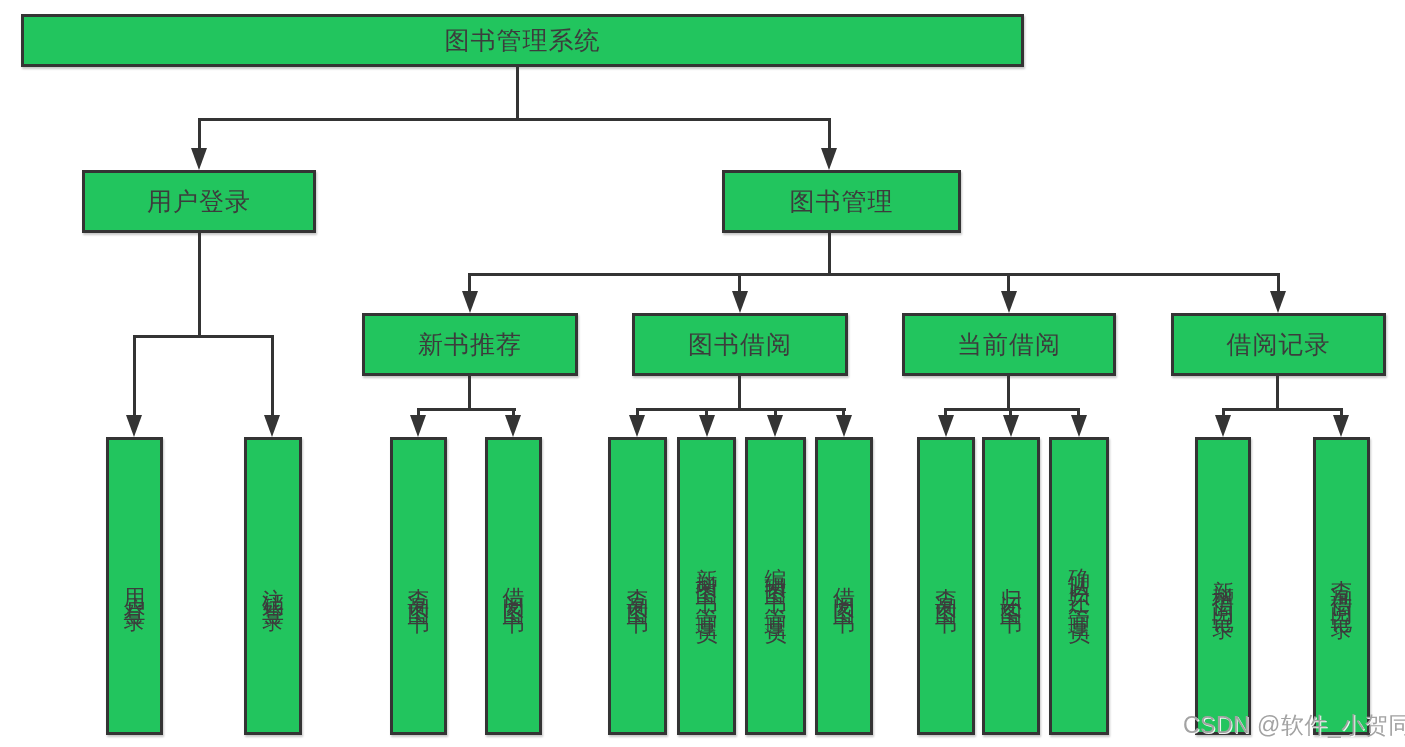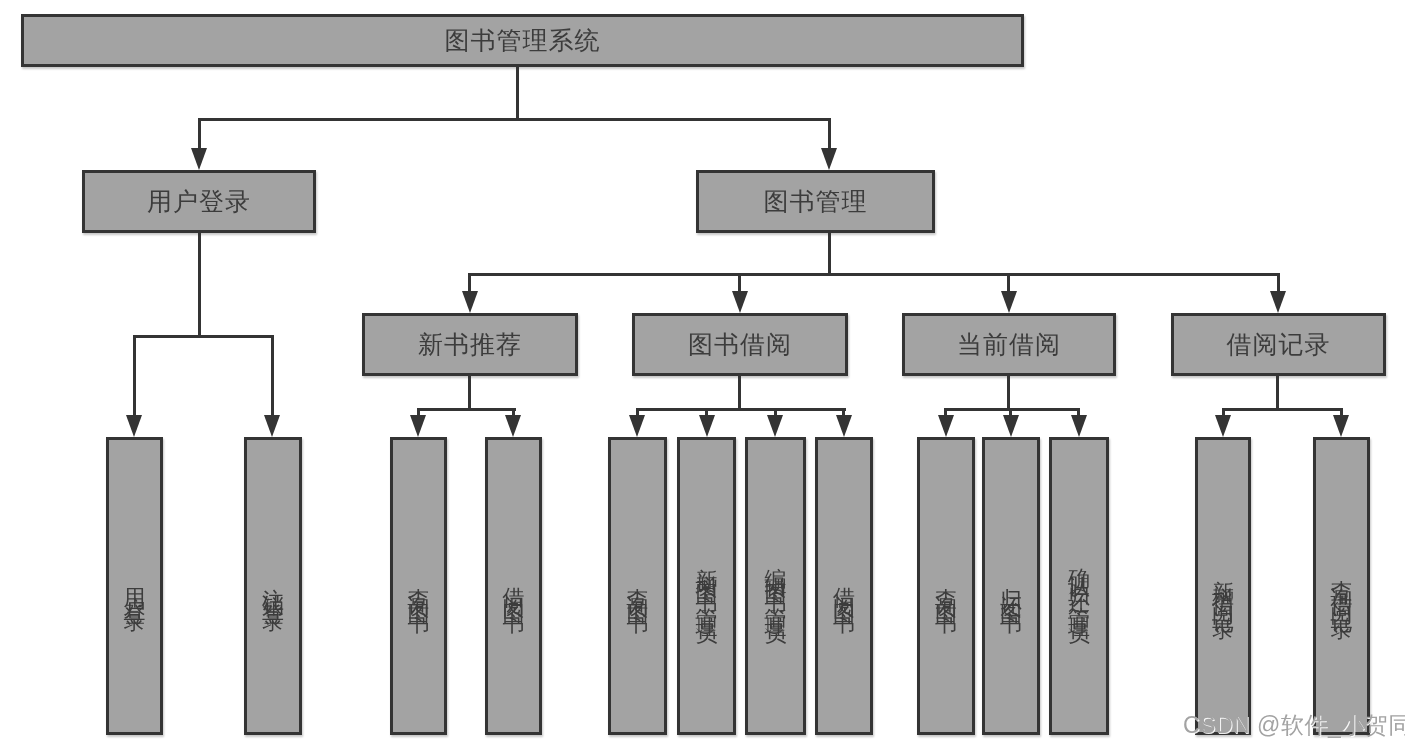--- a/index.html
+++ b/index.html
@@ -7,21 +7,21 @@
     --text:#3c3c3c;
     --bg:#ffffff;
     --wm:#a3a3a3;
   }
   html,body{margin:0;padding:0;background:var(--bg);}
   body{font-family:"Liberation Sans","DejaVu Sans",sans-serif;}
   .canvas{
     position:relative;width:1405px;height:747px;background:var(--bg);overflow:hidden;
   }
   .box{
-    position:absolute;box-sizing:border-box;background:#a3a3a3;
+    position:absolute;box-sizing:border-box;background:#22c55e;
     border:3px solid var(--line);
     display:flex;align-items:center;justify-content:center;
     box-shadow:1px 2px 2px rgba(0,0,0,0.22);
   }
   .hlabel{
     font-size:25px;letter-spacing:1px;color:var(--text);white-space:nowrap;line-height:1;
   }
   .vlabel{
     writing-mode:vertical-rl;text-orientation:mixed;
     font-size:22px;letter-spacing:8px;color:var(--text);line-height:1;white-space:nowrap;
@@ -53,21 +53,21 @@
     <div class="hl" style="left:198px;top:118px;width:633px;"></div>
     <div class="vl" style="left:198px;top:118px;height:30px;"></div>
     <div class="arr" style="left:191px;top:148px;"></div>
     <div class="vl" style="left:828px;top:118px;height:30px;"></div>
     <div class="arr" style="left:821px;top:148px;"></div>
   </div>
 
   <div class="box" style="left:82px;top:170px;width:234px;height:63px;">
     <span class="hlabel">用户登录</span>
   </div>
-  <div class="box" style="left:696px;top:170px;width:239px;height:63px;">
+  <div class="box" style="left:722px;top:170px;width:239px;height:63px;">
     <span class="hlabel">图书管理</span>
   </div>
 
   <div>
     <div class="vl" style="left:198px;top:233px;height:102px;"></div>
     <div class="hl" style="left:133px;top:335px;width:141px;"></div>
     <div class="vl" style="left:133px;top:335px;height:81px;"></div>
     <div class="arr" style="left:126px;top:415px;"></div>
     <div class="vl" style="left:271px;top:335px;height:81px;"></div>
     <div class="arr" style="left:264px;top:415px;"></div>

